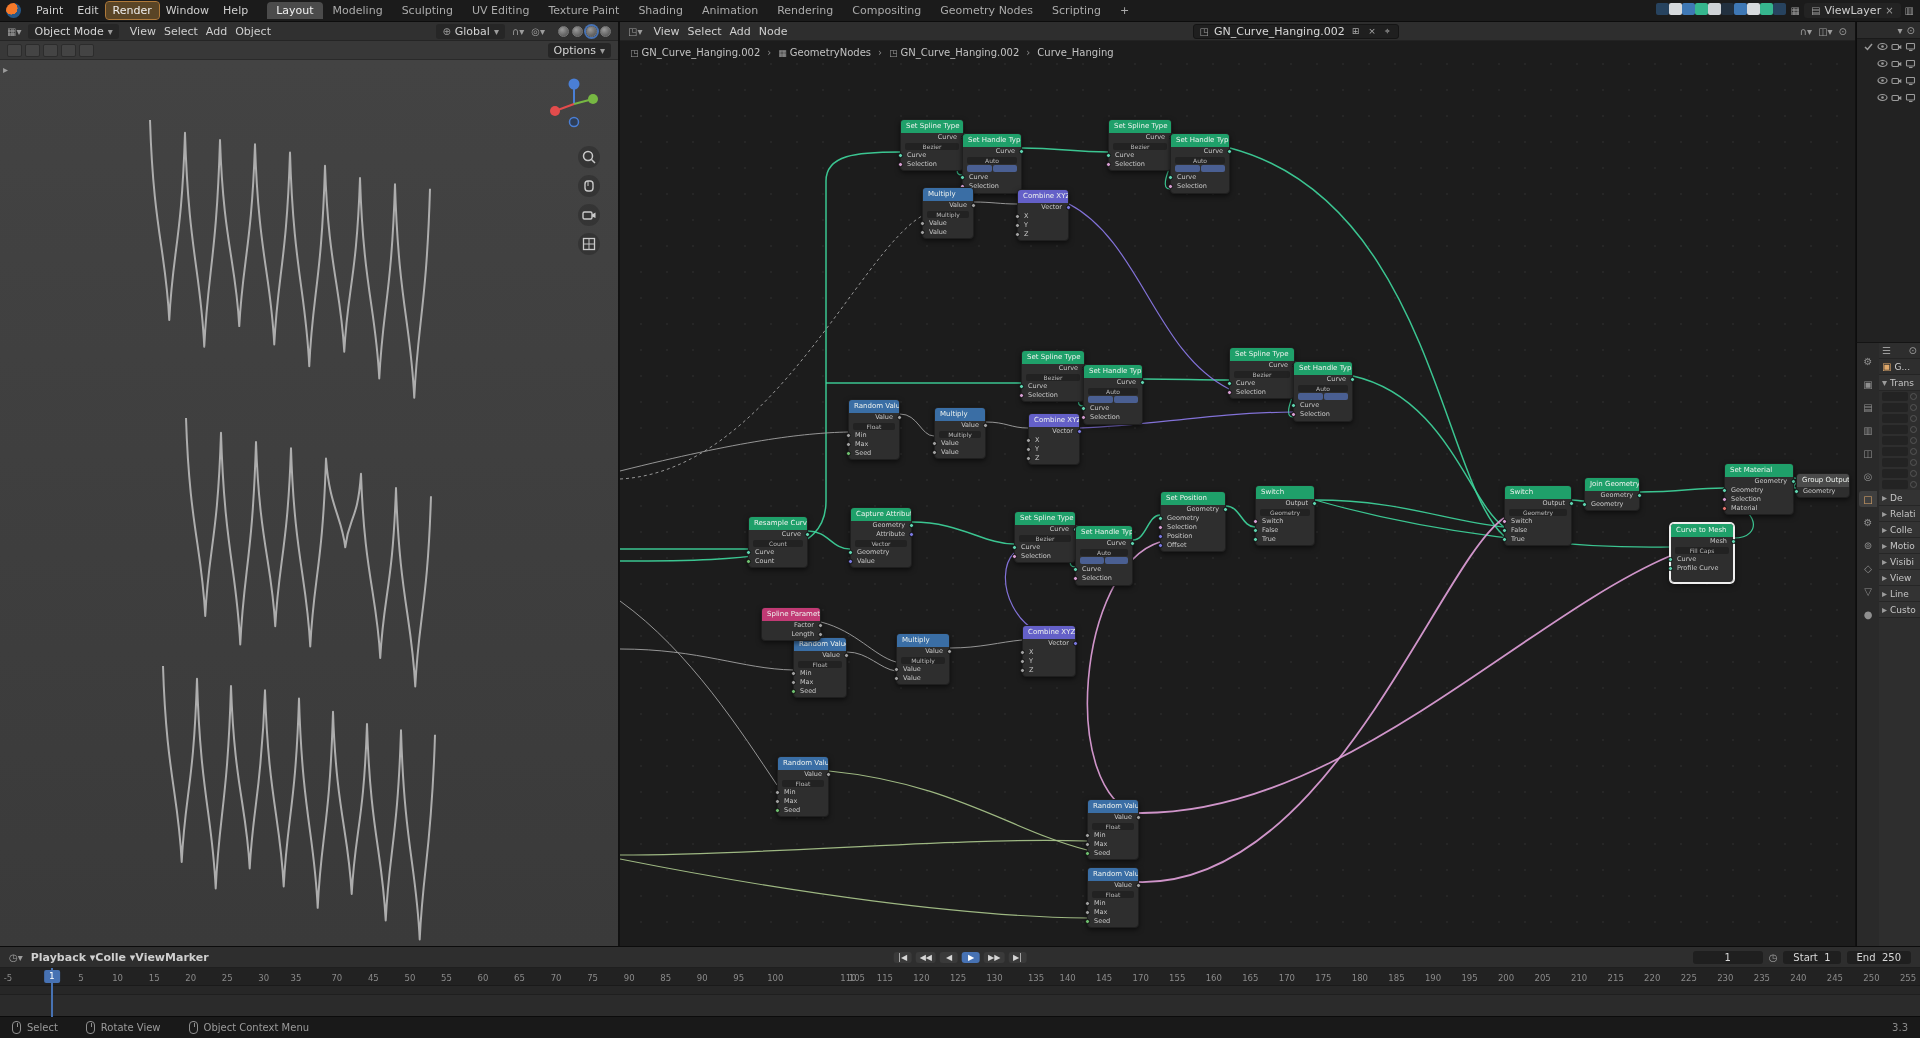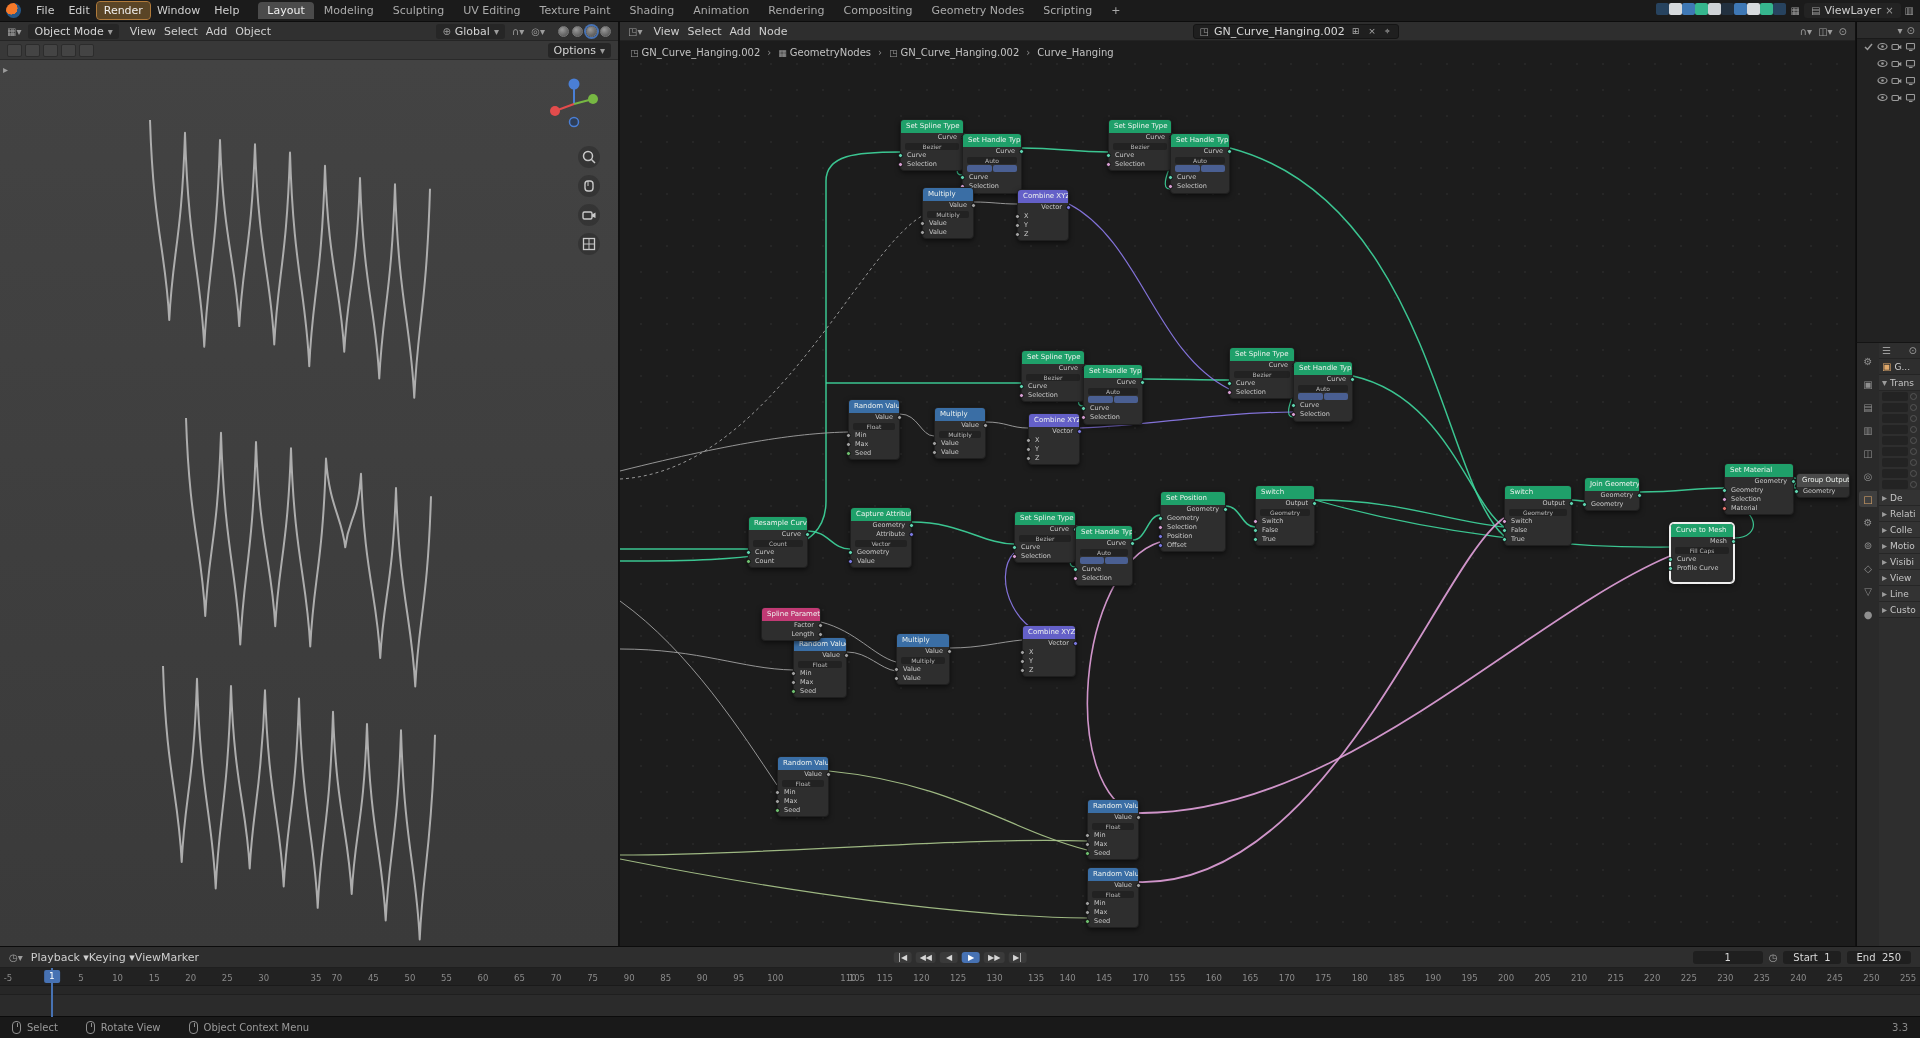--- a/index.html
+++ b/index.html
@@ -75,21 +75,21 @@
   .pm-head{height:16px;display:flex;align-items:center;gap:4px;padding:0 3px;color:#9f9f9f;font-size:9px;border-bottom:1px solid #242424;}
   .pm-obj{height:16px;display:flex;align-items:center;gap:3px;padding:0 3px;color:#cfcfcf;font-size:9px;border-bottom:1px solid #242424;}
   .panel-h{height:16px;display:flex;align-items:center;gap:3px;padding:0 3px;color:#c6c6c6;font-size:9px;background:#333;border-bottom:1px solid #262626;white-space:nowrap;overflow:hidden;}
   .tf-row{height:11px;display:flex;align-items:center;gap:2px;padding:0 3px;}
   .tf-field{flex:1;height:9px;background:#232323;border-radius:2px;}
   .tf-ico{width:7px;height:7px;border-radius:50%;border:1px solid #555;}
 
   
   #timeline{position:absolute;left:0;top:946px;width:1920px;height:70px;background:#262626;border-top:1px solid #0c0c0c;}
   .tl-header{position:relative;height:21px;background:#2e2e2e;display:flex;align-items:center;gap:8px;padding:0 9px;border-bottom:1px solid #1f1f1f;}
-  .tl-menu{color:#cfcfcf;}
+  .tl-menu{color:#cfcfcf;font-weight:bold;}
   .transport{position:absolute;left:50%;transform:translateX(-50%);display:flex;gap:4px;align-items:center;}
   .tbtn2{min-width:18px;text-align:center;background:#3a3a3a;border-radius:3px;padding:1px 4px;font-size:8px;color:#d5d5d5;}
   .tbtn2.play{background:#4772b3;color:#fff;}
   .tl-fields{margin-left:auto;display:flex;gap:6px;align-items:center;}
   .tl-field{background:#1f1f1f;border-radius:3px;padding:1px 10px;color:#d9d9d9;font-size:10px;}
   .tl-ruler{position:relative;height:18px;background:#222;border-bottom:1px solid #1a1a1a;}
   .tick{position:absolute;bottom:2px;transform:translateX(-50%);font-size:8.5px;color:#8a8a8a;}
   .tl-tracks{position:relative;height:30px;background:#2b2b2b;}
   .tl-band{position:absolute;left:0;top:0;width:100%;height:9px;background:#272727;border-bottom:1px solid #1f1f1f;}
   #playhead-line{position:absolute;width:2px;background:#4772b3;z-index:3;}
@@ -102,21 +102,21 @@
   .mico::after{content:"";position:absolute;left:4px;top:1px;width:1px;height:4px;background:#8f8f8f;}
   .sb-right{margin-left:auto;color:#8a8a8a;}
 </style>
 </head>
 <body>
 
 <div id="app">
 
   <header id="topbar">
     <span class="blender-logo"></span>
-    <span id="tb-menus"><span class="menu-item">File</span><span class="menu-item">Edit</span><span class="menu-item hl">Render</span><span class="menu-item">Window</span><span class="menu-item">Help</span></span>
+    <span id="tb-menus"><span class="menu-item">Paint</span><span class="menu-item">Edit</span><span class="menu-item hl">Render</span><span class="menu-item">Window</span><span class="menu-item">Help</span></span>
     <span class="ws-wrap" id="ws-tabs">
         <span class="ws-tab active">Layout</span>
         <span class="ws-tab">Modeling</span>
         <span class="ws-tab">Sculpting</span>
         <span class="ws-tab">UV Editing</span>
         <span class="ws-tab">Texture Paint</span>
         <span class="ws-tab">Shading</span>
         <span class="ws-tab">Animation</span>
         <span class="ws-tab">Rendering</span>
         <span class="ws-tab">Compositing</span>
@@ -672,21 +672,21 @@
           <div class="panel-h"><span class="micon">▸</span>View</div>
           <div class="panel-h"><span class="micon">▸</span>Line</div>
           <div class="panel-h"><span class="micon">▸</span>Custo</div>
         </div>
     </div>
   </aside>
 
   <div id="timeline">
     <div class="tl-header">
       <span class="micon">◷▾</span>
-      <span id="tl-menus"><span class="tl-menu">Playback ▾</span><span class="tl-menu">Keying ▾</span><span class="tl-menu">View</span><span class="tl-menu">Marker</span></span>
+      <span id="tl-menus"><span class="tl-menu">Playback ▾</span><span class="tl-menu">Colle ▾</span><span class="tl-menu">View</span><span class="tl-menu">Marker</span></span>
       <span class="transport" id="transport">
           <span class="tbtn2">|◀</span>
           <span class="tbtn2">◀◀</span>
           <span class="tbtn2">◀</span>
           <span class="tbtn2 play">▶</span>
           <span class="tbtn2">▶▶</span>
           <span class="tbtn2">▶|</span>
         </span>
       <span class="tl-fields">
         <span class="tl-field" style="min-width:70px;text-align:center">1</span>
@@ -696,21 +696,21 @@
       </span>
     </div>
     <div class="tl-ruler" id="tl-ruler">
         <span class="tick" style="left: 8px;">-5</span>
         <span class="tick" style="left: 81.0769px;">5</span>
         <span class="tick" style="left: 117.615px;">10</span>
         <span class="tick" style="left: 154.154px;">15</span>
         <span class="tick" style="left: 190.692px;">20</span>
         <span class="tick" style="left: 227.231px;">25</span>
         <span class="tick" style="left: 263.769px;">30</span>
-        <span class="tick" style="left: 316px; margin-top: 19px;">35</span>
+        <span class="tick" style="left: 296px; margin-top: 19px;">35</span>
         <span class="tick" style="left: 336.846px;">70</span>
         <span class="tick" style="left: 373.385px;">45</span>
         <span class="tick" style="left: 409.923px;">50</span>
         <span class="tick" style="left: 446.462px;">55</span>
         <span class="tick" style="left: 483px;">60</span>
         <span class="tick" style="left: 519.538px;">65</span>
         <span class="tick" style="left: 556.077px;">70</span>
         <span class="tick" style="left: 592.615px;">75</span>
         <span class="tick" style="left: 629.154px;">90</span>
         <span class="tick" style="left: 665.692px;">85</span>

